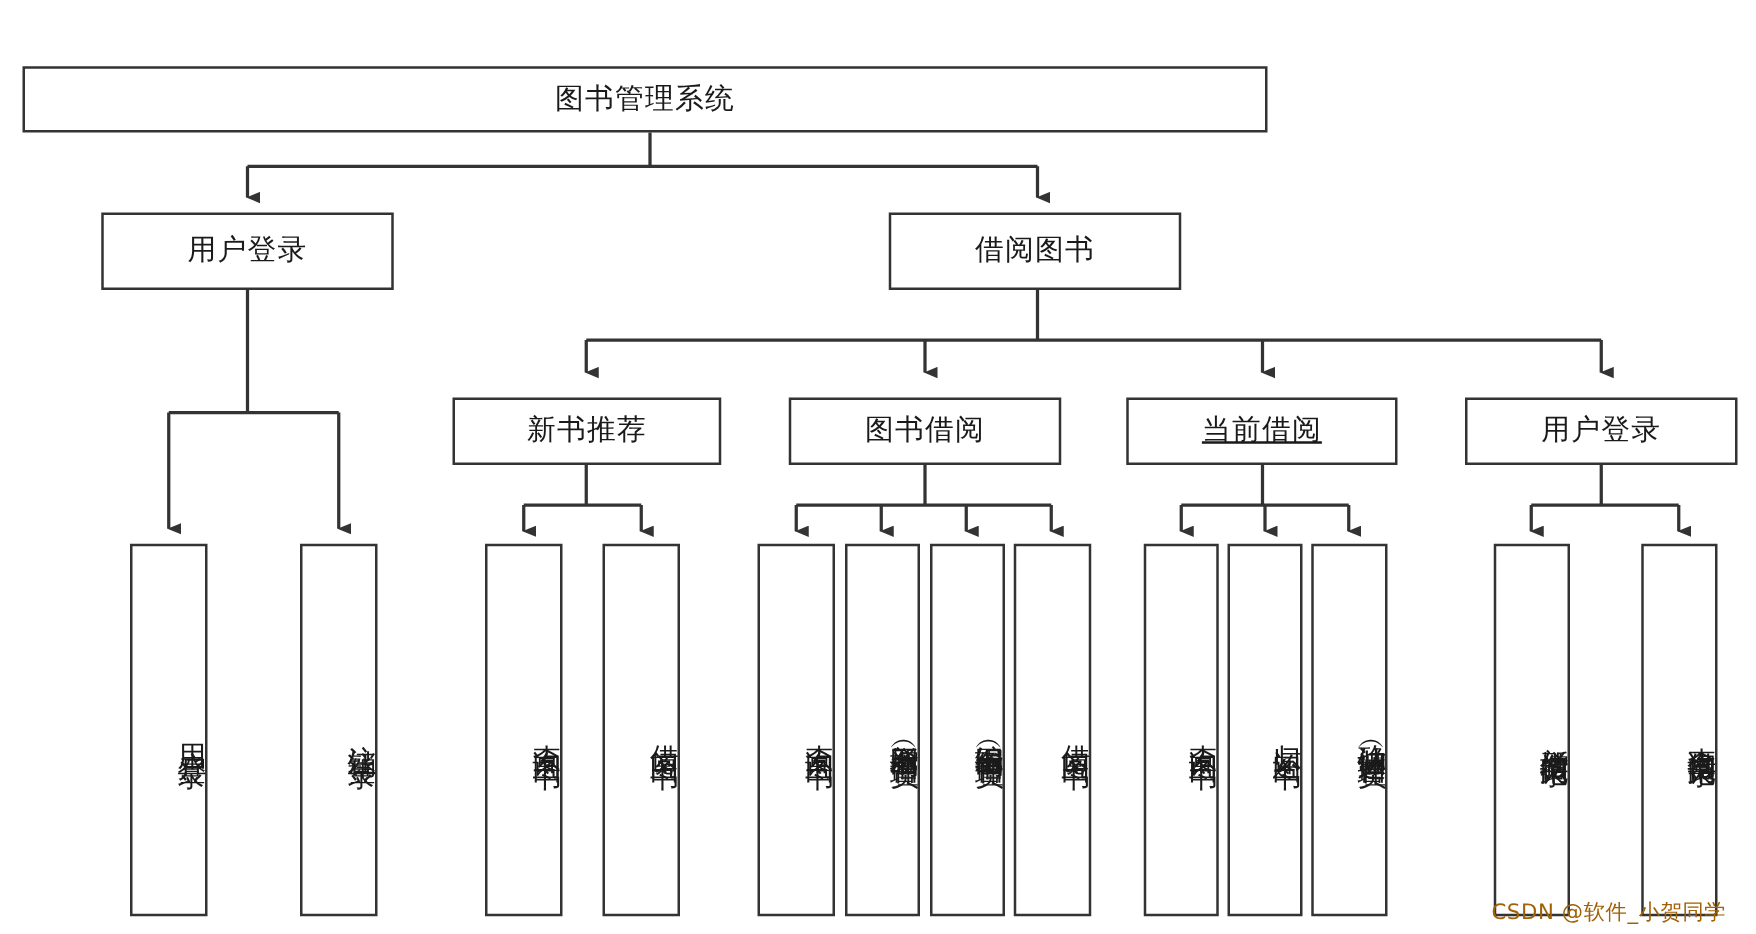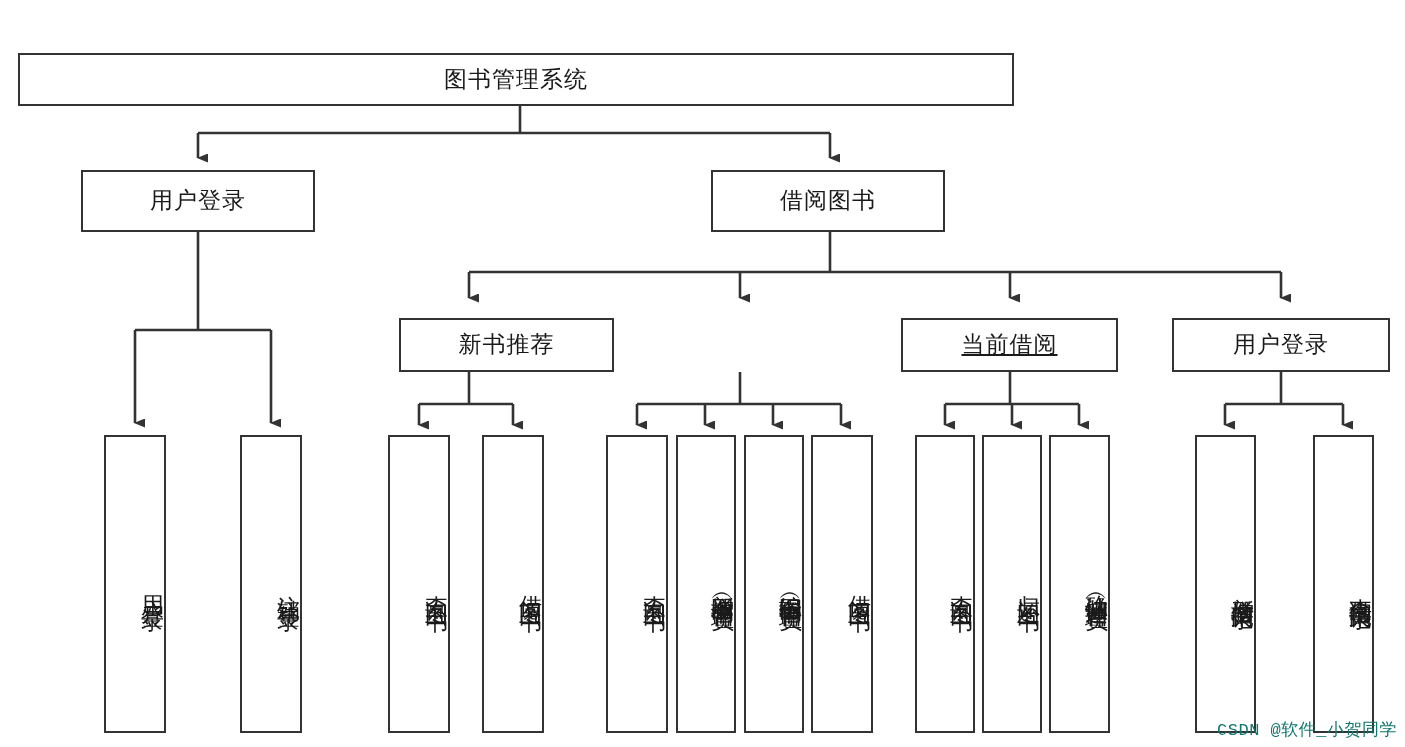--- a/index.html
+++ b/index.html
@@ -51,27 +51,26 @@
     justify-content: center;
     padding-top: 6px;
     white-space: nowrap;
   }
   .node.vert.tight {
     letter-spacing: 2px;
     padding-top: 3px;
   }
   .watermark {
     position: absolute;
-    right: 8px;
+    right: 24px;
     bottom: 6px;
     font-size: 17px;
-    color: #0f766e;
+    color: #a16207;
     letter-spacing: 0.5px;
     white-space: nowrap;
-    font-family: Liberation Mono, monospace;
   }
 </style>
 </head>
 <body>
 
 <div id="canvas">
 
   <svg id="edges" viewBox="0 0 1405 747">
     <defs>
       <marker id="arrow" markerWidth="10" markerHeight="11" refX="4.5" refY="10" orient="auto" markerUnits="userSpaceOnUse">
@@ -120,21 +119,22 @@
       <path d="M1225,404 L1225,425" marker-end="url(#arrow)"></path>
       <path d="M1343,404 L1343,425" marker-end="url(#arrow)"></path>
     </g>
   </svg>
 
   <div class="node horiz" style="left:18px; top:13px; width:996px; height:53px;margin-top:40px;">图书管理系统</div>
 
   <div class="node horiz" style="left:81px; top:170px; width:234px; height:62px;">用户登录</div>
   <div class="node horiz" style="left:711px; top:170px; width:234px; height:62px;">借阅图书</div>
 
-  <div class="node horiz" style="left:362px; top:318px; width:215px; height:54px;margin-left:37px;">新书推荐</div>
+  <div class="node horiz" style="left:362px; top:318px; width:215px; height:54px;">新书推荐</div>
+  <div class="node horiz" style="left:631px; top:318px; width:218px; height:54px;">图书借阅</div>
   <div class="node horiz" style="left:901px; top:318px; width:217px; height:54px;text-decoration:underline;">当前借阅</div>
   <div class="node horiz" style="left:1172px; top:318px; width:218px; height:54px;">用户登录</div>
 
   <div class="node vert" style="left:104px; top:435px; width:62px; height:298px;">用户登录</div>
   <div class="node vert" style="left:240px; top:435px; width:62px; height:298px;">注销登录</div>
 
   <div class="node vert" style="left:388px; top:435px; width:62px; height:298px;">查询图书</div>
   <div class="node vert" style="left:482px; top:435px; width:62px; height:298px;">借阅图书</div>
 
   <div class="node vert" style="left:606px; top:435px; width:62px; height:298px;">查询图书</div>

